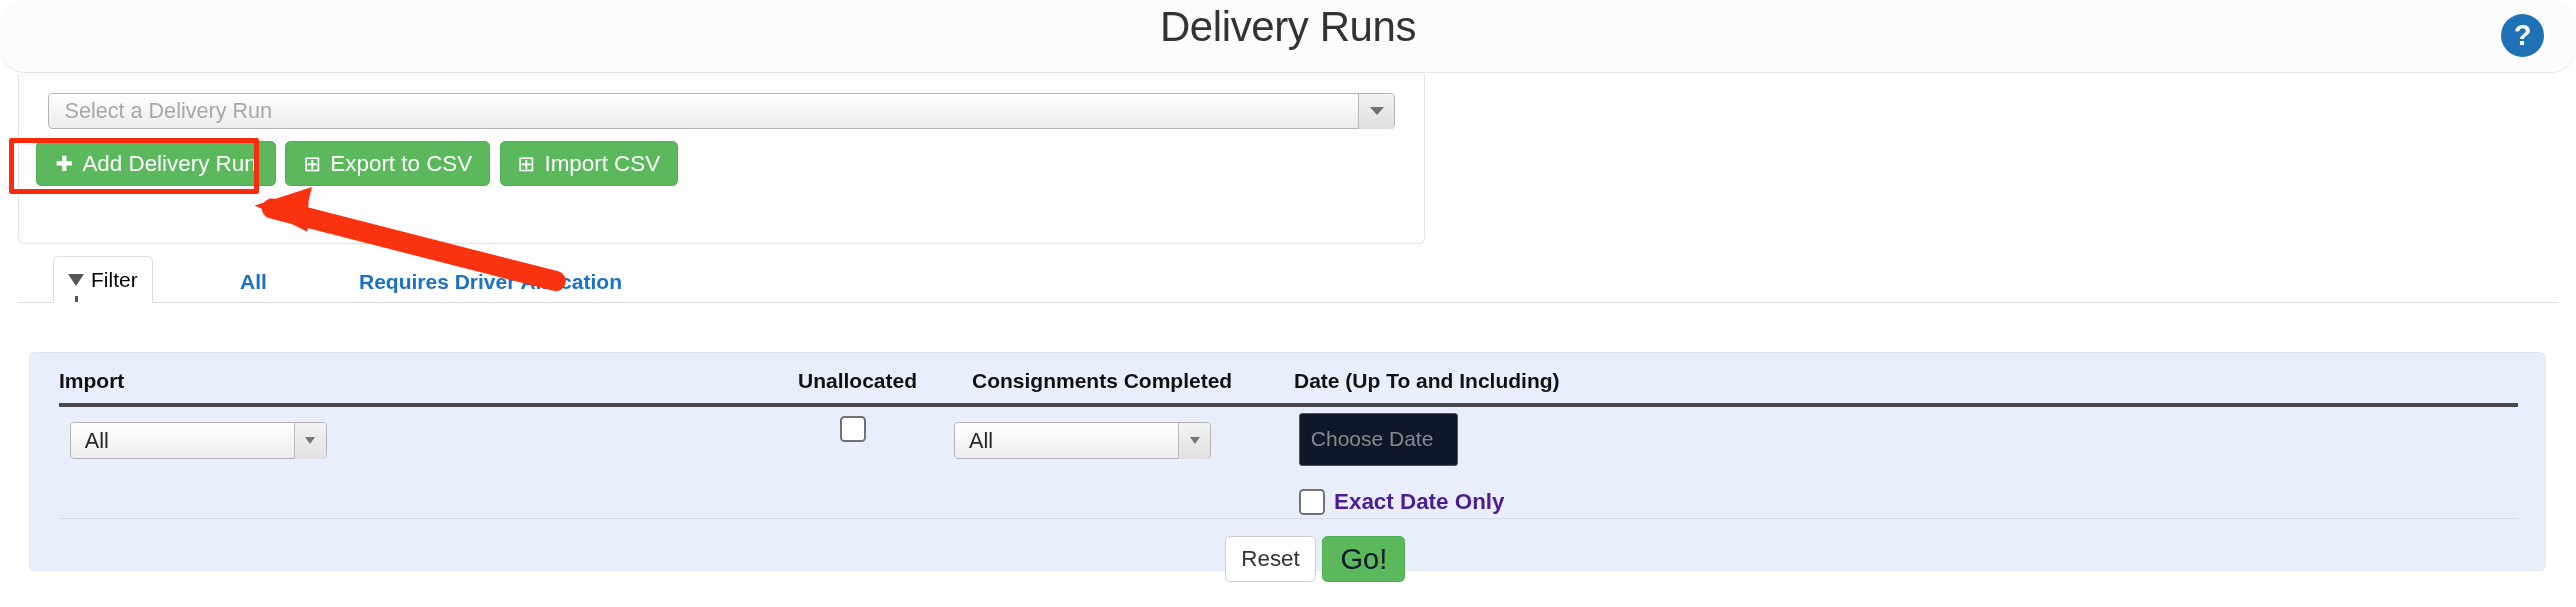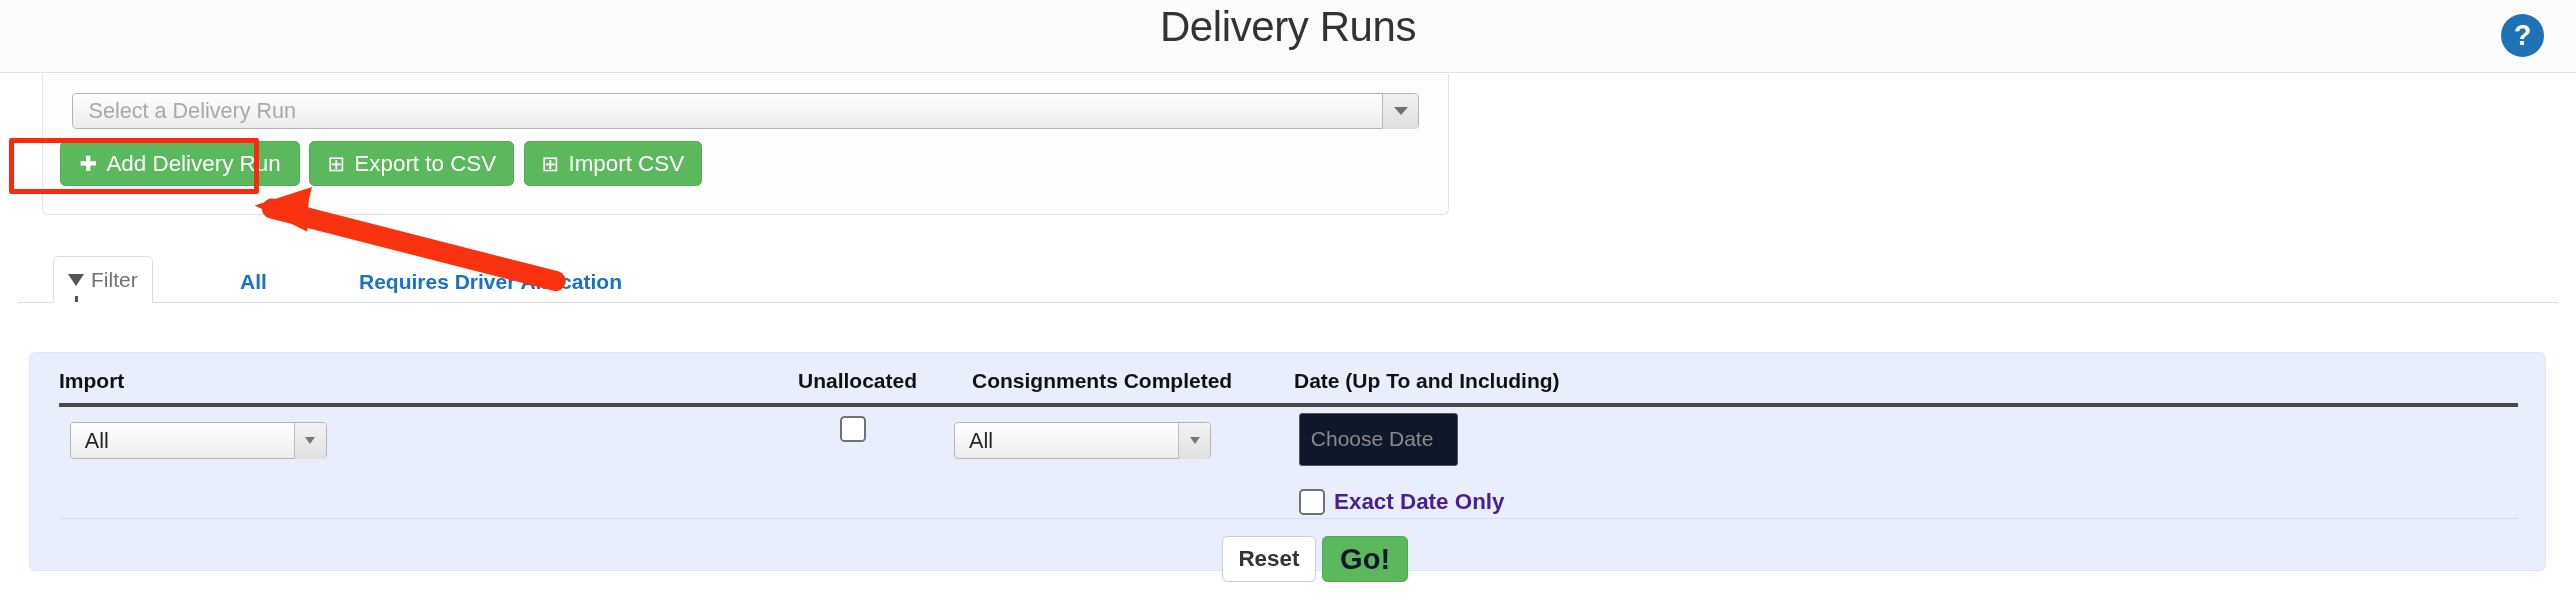--- a/index.html
+++ b/index.html
@@ -15,20 +15,21 @@
     width: 2576px; height: 607px;
     background: #ffffff;
   }
 
   
   .page-header {
     position: absolute;
     left: 0; top: 0; width: 2576px; height: 73px;
     background: #fcfcfc;
     border-bottom: 0.8px solid #e2e2e2;
+    border-radius: 25px;
   }
   .page-title {
     position: absolute;
     left: 0; right: 0; top: 3.1px;
     text-align: center;
     font-size: 42px;
     font-weight: 400;
     color: #333333;
     letter-spacing: -0.4px;
   }
@@ -44,26 +45,25 @@
     line-height: 42px;
     text-align: center;
     cursor: pointer;
     font-family: "Liberation Sans", sans-serif;
   }
 
   
   .top-panel {
     position: absolute;
     left: 18px; top: 74px;
-    width: 1407px; height: 141px;
+    width: 1407px; height: 170px;
     background: #fdfdfd;
     border: 0.8px solid #e3e3e3;
     border-top: none;
     border-radius: 0 0 6.2px 6.2px;
-    margin-left: 24px;
   }
   .run-select {
     position: absolute;
     left: 29px; top: 19.3px;
     width: 1347px; height: 36px;
     border: 0.8px solid #b3b3b3;
     border-radius: 4.6px;
     background: linear-gradient(to bottom, #fefefe 0%, #ececec 100%);
     display: flex; align-items: center;
     cursor: pointer;
@@ -151,21 +151,21 @@
     height: 47px;
     min-width: 87px;
     background: #ffffff;
     border: 0.8px solid #dddddd;
     border-bottom: 0.8px solid #ffffff;
     border-radius: 5.4px 5.4px 0 0;
     display: flex; align-items: center; justify-content: center;
     gap: 7px;
     padding: 8px 14px;
     font-size: 21px;
-    color: #737373;
+    color: #000000;
     cursor: pointer;
     z-index: 3;
   }
   .funnel {
     width: 0; height: 0;
     border-left: 8.5px solid transparent;
     border-right: 8.5px solid transparent;
     border-top: 12.4px solid #555555;
     position: relative;
   }
@@ -297,21 +297,20 @@
     background: #d6ddee;
   }
 
   .fp-actions {
     position: absolute;
     left: 0; top: 183px;
     width: 2517px;
     display: flex; justify-content: center;
     gap: 6.2px;
     padding-left: 53px;
-    font-weight: bold;
   }
   .btn-reset {
     height: 46px;
     min-width: 90px;
     background: #ffffff;
     border: 0.8px solid #cccccc;
     border-radius: 5.4px;
     color: #333333;
     font-size: 22.4px;
     display: flex; align-items: center; justify-content: center;

